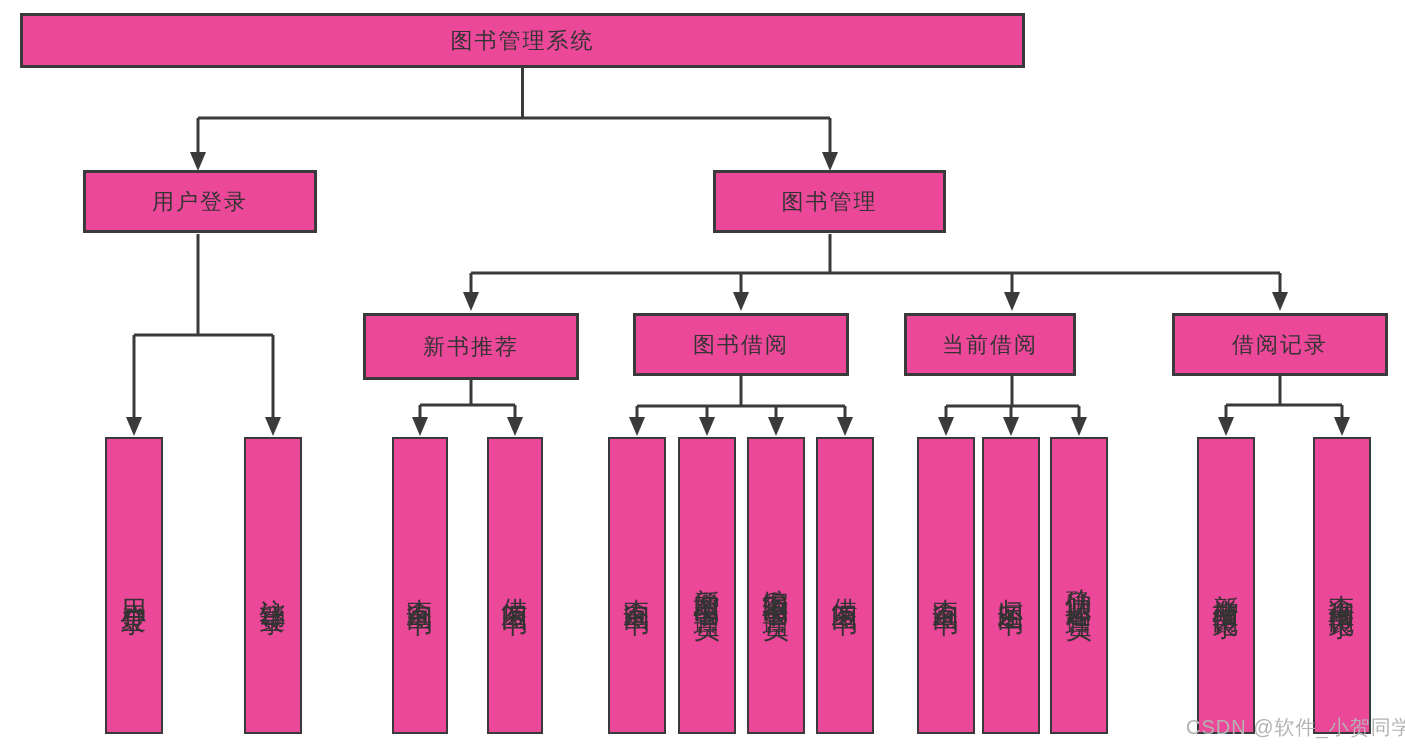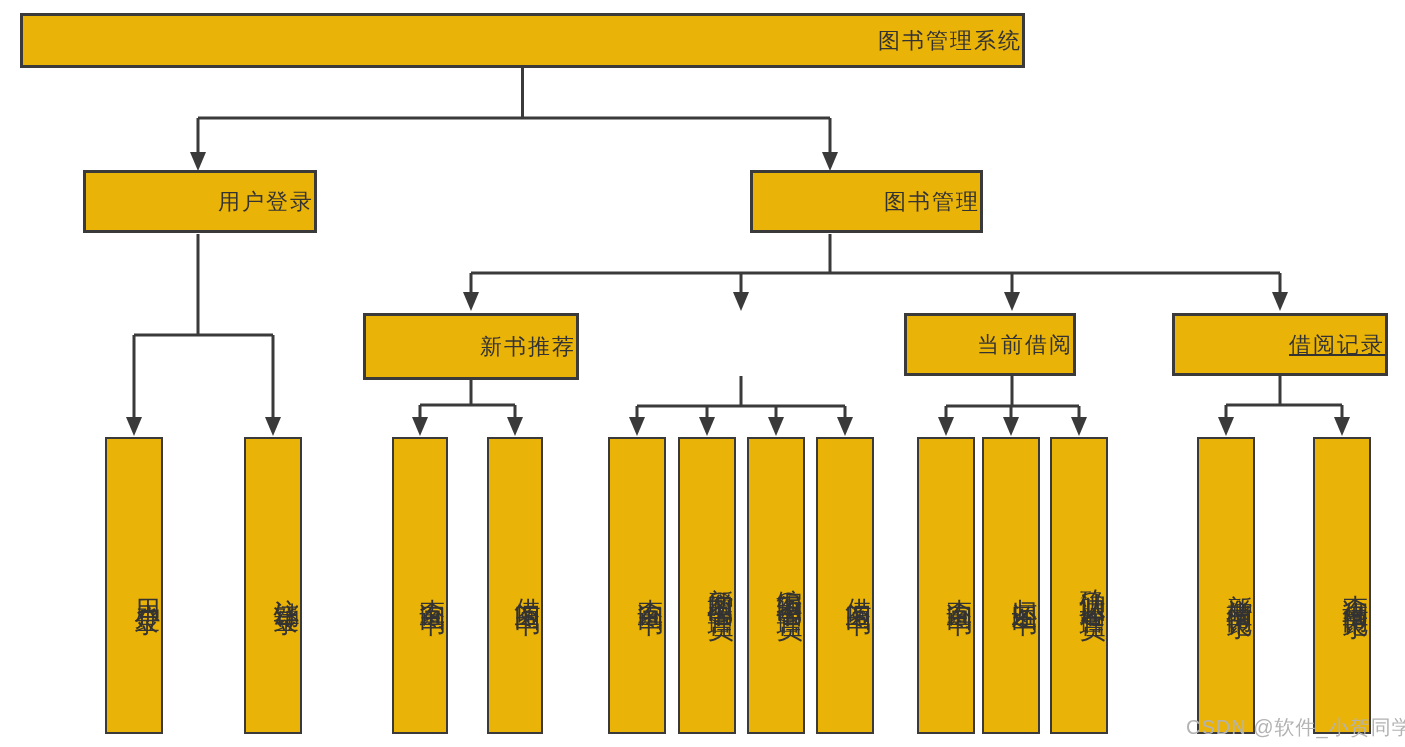--- a/index.html
+++ b/index.html
@@ -20,25 +20,25 @@
     position: absolute;
     left: 0;
     top: 0;
     width: 1405px;
     height: 747px;
     z-index: 1;
   }
   .node {
     position: absolute;
     box-sizing: border-box;
-    background: #eab308;
+    background: #ec4899;
     border: 3px solid #3a3a3a;
     display: flex;
     align-items: center;
-    justify-content: flex-end;
+    justify-content: center;
     z-index: 2;
   }
   .node.h .label {
     font-size: 22px;
     letter-spacing: 2px;
     white-space: nowrap;
   }
   .node.leaf {
     border-width: 2.5px;
   }
@@ -56,26 +56,26 @@
     z-index: 5;
     font-size: 20px;
     letter-spacing: 1px;
     color: #b3b3b3;
     white-space: nowrap;
   }
 
   
   .n-root        { left: 20px;   top: 13px;  width: 1005px; height: 55px; }
   .n-user-login  { left: 83px;   top: 170px; width: 234px;  height: 63px; }
-  .n-book-mgmt   { left: 750px;  top: 170px; width: 233px;  height: 63px; }
+  .n-book-mgmt   { left: 713px;  top: 170px; width: 233px;  height: 63px; }
 
   .n-new-book    { left: 363px;  top: 313px; width: 216px;  height: 67px; }
   .n-borrow      { left: 633px;  top: 313px; width: 216px;  height: 63px; }
   .n-current     { left: 904px;  top: 313px; width: 172px;  height: 63px; }
-  .n-record      { left: 1172px; top: 313px; width: 216px;  height: 63px; text-decoration: underline; }
+  .n-record      { left: 1172px; top: 313px; width: 216px;  height: 63px; }
 
   .leaf          { top: 437px; height: 297px; width: 58px; }
   .n-leaf-login       { left: 105px; }
   .n-leaf-logout      { left: 244px; }
   .n-leaf-nb-query    { left: 392px; width: 56px; }
   .n-leaf-nb-borrow   { left: 487px; width: 56px; }
   .n-leaf-bw-query    { left: 608px; }
   .n-leaf-bw-add      { left: 678px; }
   .n-leaf-bw-edit     { left: 747px; }
   .n-leaf-bw-borrow   { left: 816px; }
@@ -137,20 +137,23 @@
   <div class="node h n-user-login">
     <span class="label">用户登录</span>
   </div>
   <div class="node h n-book-mgmt">
     <span class="label">图书管理</span>
   </div>
 
   <div class="node h n-new-book">
     <span class="label">新书推荐</span>
   </div>
+  <div class="node h n-borrow">
+    <span class="label">图书借阅</span>
+  </div>
   <div class="node h n-current">
     <span class="label">当前借阅</span>
   </div>
   <div class="node h n-record">
     <span class="label">借阅记录</span>
   </div>
 
   <div class="node leaf n-leaf-login">
     <span class="label">用户登录</span>
   </div>

